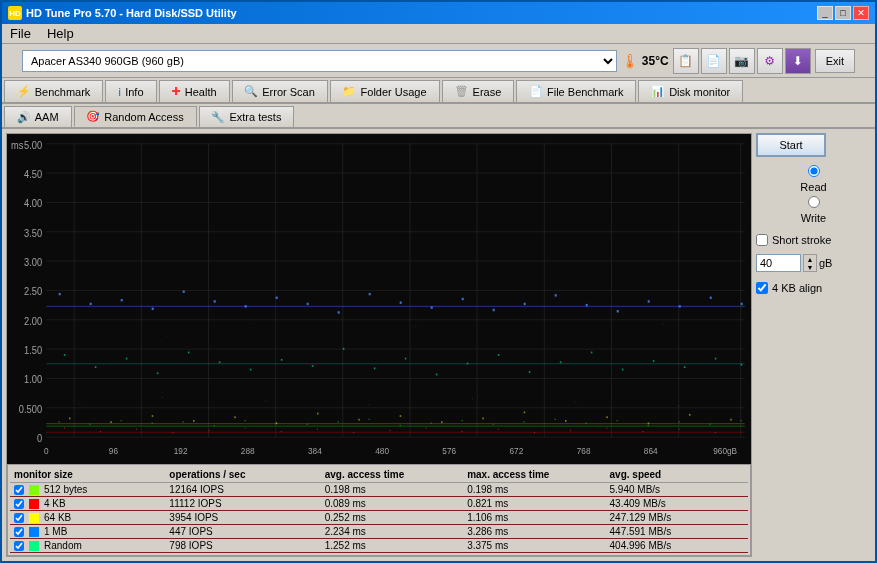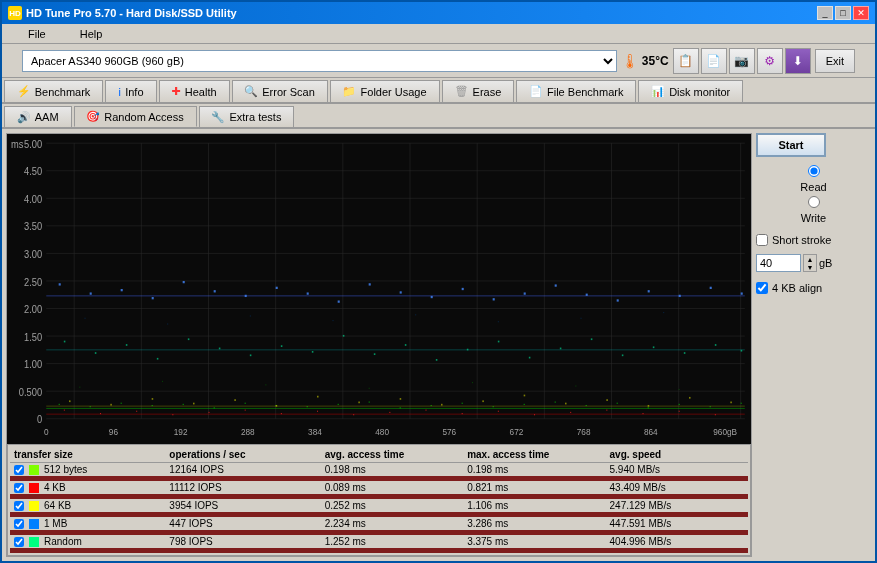--- a/index.html
+++ b/index.html
@@ -65,25 +65,24 @@
     .menu-bar {
       background: #d4d0c8;
       padding: 2px 4px;
       display: flex;
       gap: 8px;
       border-bottom: 1px solid #999;
       height: 20px;
       align-items: center;
     }
     .menu-item {
-      font-size: 11px;
+      font-size: 13px;
       cursor: pointer;
       padding: 1px 4px;
       color: #000;
-      margin-left: 18px;
     }
     .toolbar {
       background: #d4d0c8;
       padding: 3px 20px;
       display: flex;
       align-items: center;
       gap: 4px;
       border-bottom: 1px solid #999;
       height: 34px;
     }
@@ -181,21 +180,21 @@
       flex-direction: column;
       gap: 6px;
     }
     .start-btn {
       width: 70px;
       height: 24px;
       border: 2px solid #7f9db9;
       background: linear-gradient(to bottom, #f8f8f8, #d0e0f0);
       cursor: pointer;
       font-size: 11px;
-      font-weight: bold;
+      font-weight: normal;
     }
     .radio-group {
       display: flex;
       flex-direction: column;
       gap: 3px;
       margin-top: 2px;
     }
     .radio-item {
       display: flex;
       align-items: center;
@@ -252,21 +251,21 @@
     .results-table th {
       background: #d4d0c8;
       padding: 2px 4px;
       text-align: left;
       font-weight: bold;
       border-bottom: 1px solid #999;
       white-space: nowrap;
     }
     .results-table td {
       padding: 1px 4px;
-      border-bottom: 5px solid #7f1d1d;
+      border-bottom: 1px solid #7f1d1d;
       white-space: nowrap;
     }
     .checkbox-cell {
       display: flex;
       align-items: center;
       gap: 2px;
     }
     .results-section {
       border: 1px solid #999;
       background: #d4d0c8;
@@ -572,21 +571,21 @@
             <rect x="555" y="160" width="1" height="1"></rect>
             <rect x="635" y="155" width="1" height="1"></rect>
           </g>
         </svg>
       </div>
 
       <div class="results-section">
         <table class="results-table">
           <thead>
             <tr>
-              <th style="width:120px;">transfer size</th>
+              <th style="width:120px;">monitor size</th>
               <th style="width:120px;margin-top:36px;">operations / sec</th>
               <th style="width:110px;">avg. access time</th>
               <th style="width:110px;margin-top:17px;">max. access time</th>
               <th style="width:110px;">avg. speed</th>
             </tr>
           </thead>
           <tbody id="results-tbody">
           <tr>
     <td>
       <div class="checkbox-cell">

